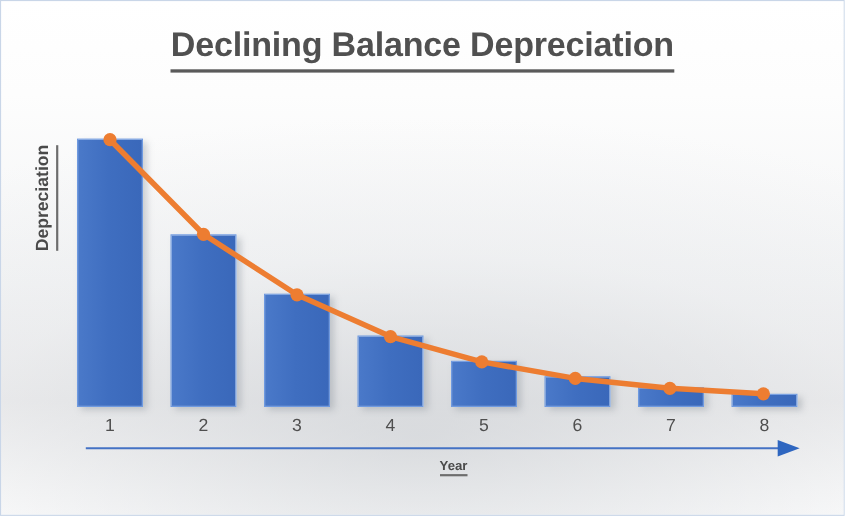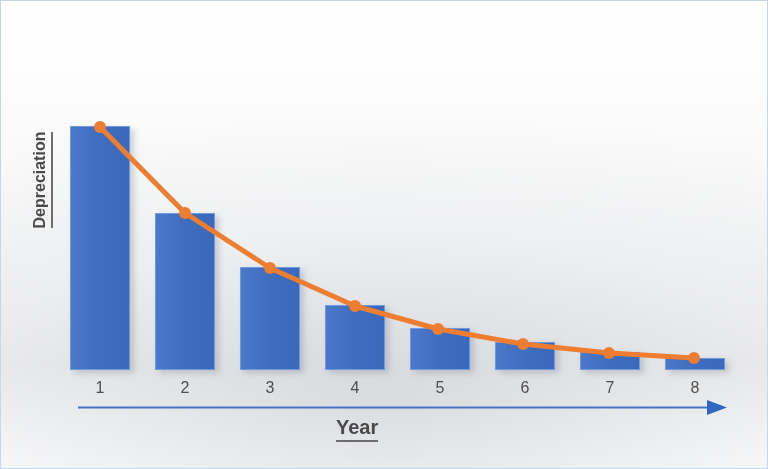--- a/index.html
+++ b/index.html
@@ -100,39 +100,42 @@
     position: absolute;
     left: 70px;
     top: 396px;
     width: 660px;
     height: 22px;
   }
 
   
   #x-axis-title {
     position: absolute;
-    left: 335px;
+    left: 324px;
     top: 415px;
     width: 100px;
-    text-align: left;
-    font-size: 20px;
+    text-align: right;
+    font-size: 12px;
     font-weight: bold;
     color: #4a4a4a;
   }
   #x-axis-title .ul {
     border-bottom: 2px solid #6d6d6d;
     padding-bottom: 1px;
     display: inline-block;
   }
 </style>
 </head>
 <body>
 
 <div id="chart-figure">
 
+  <div id="chart-title">
+    <span class="ul">Declining Balance Depreciation</span>
+  </div>
 
   <div id="y-axis-title">
     <span class="ul">Depreciation</span>
   </div>
 
   <div id="plot-area">
     <div id="bars-layer">
         <div class="bar" style="left: 69px; top: 125px; width: 60px; height: 244px;"></div>
         <div class="bar" style="left: 154px; top: 212px; width: 60px; height: 157px;"></div>
         <div class="bar" style="left: 239px; top: 266px; width: 60px; height: 103px;"></div>

